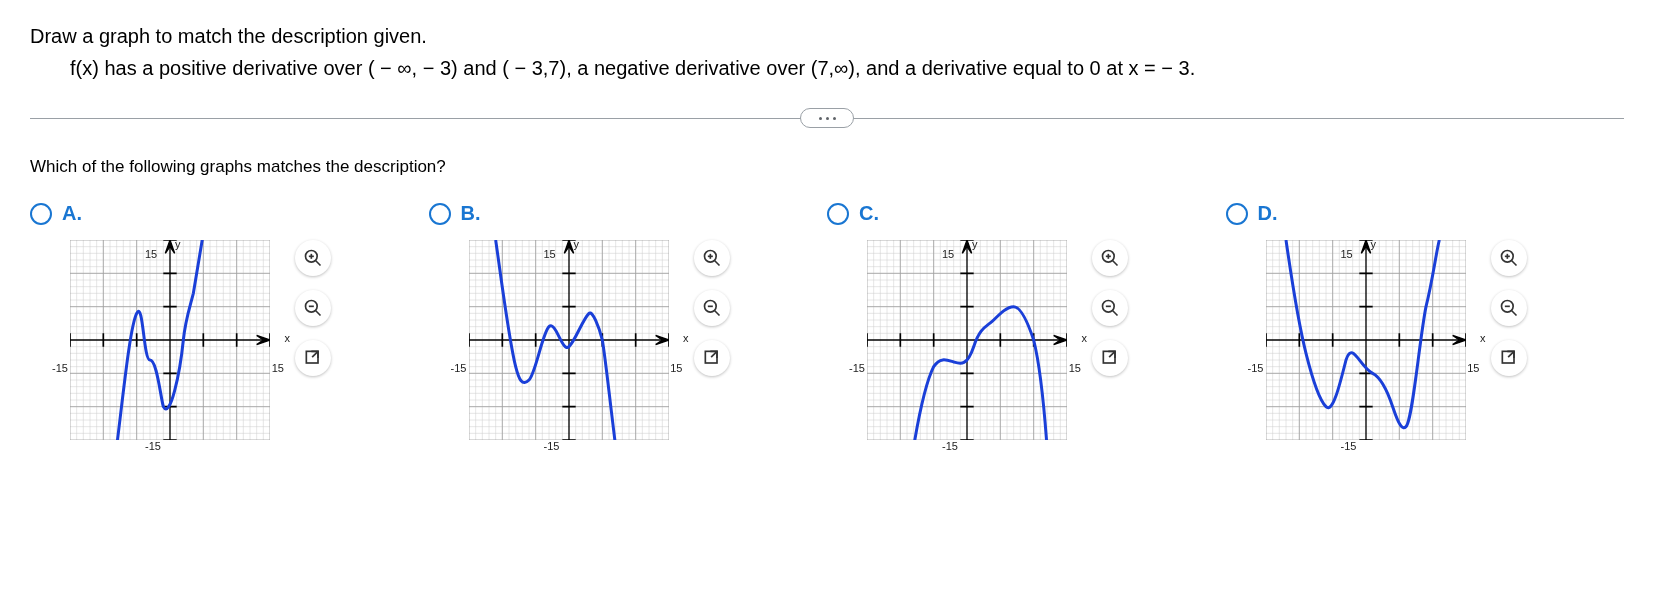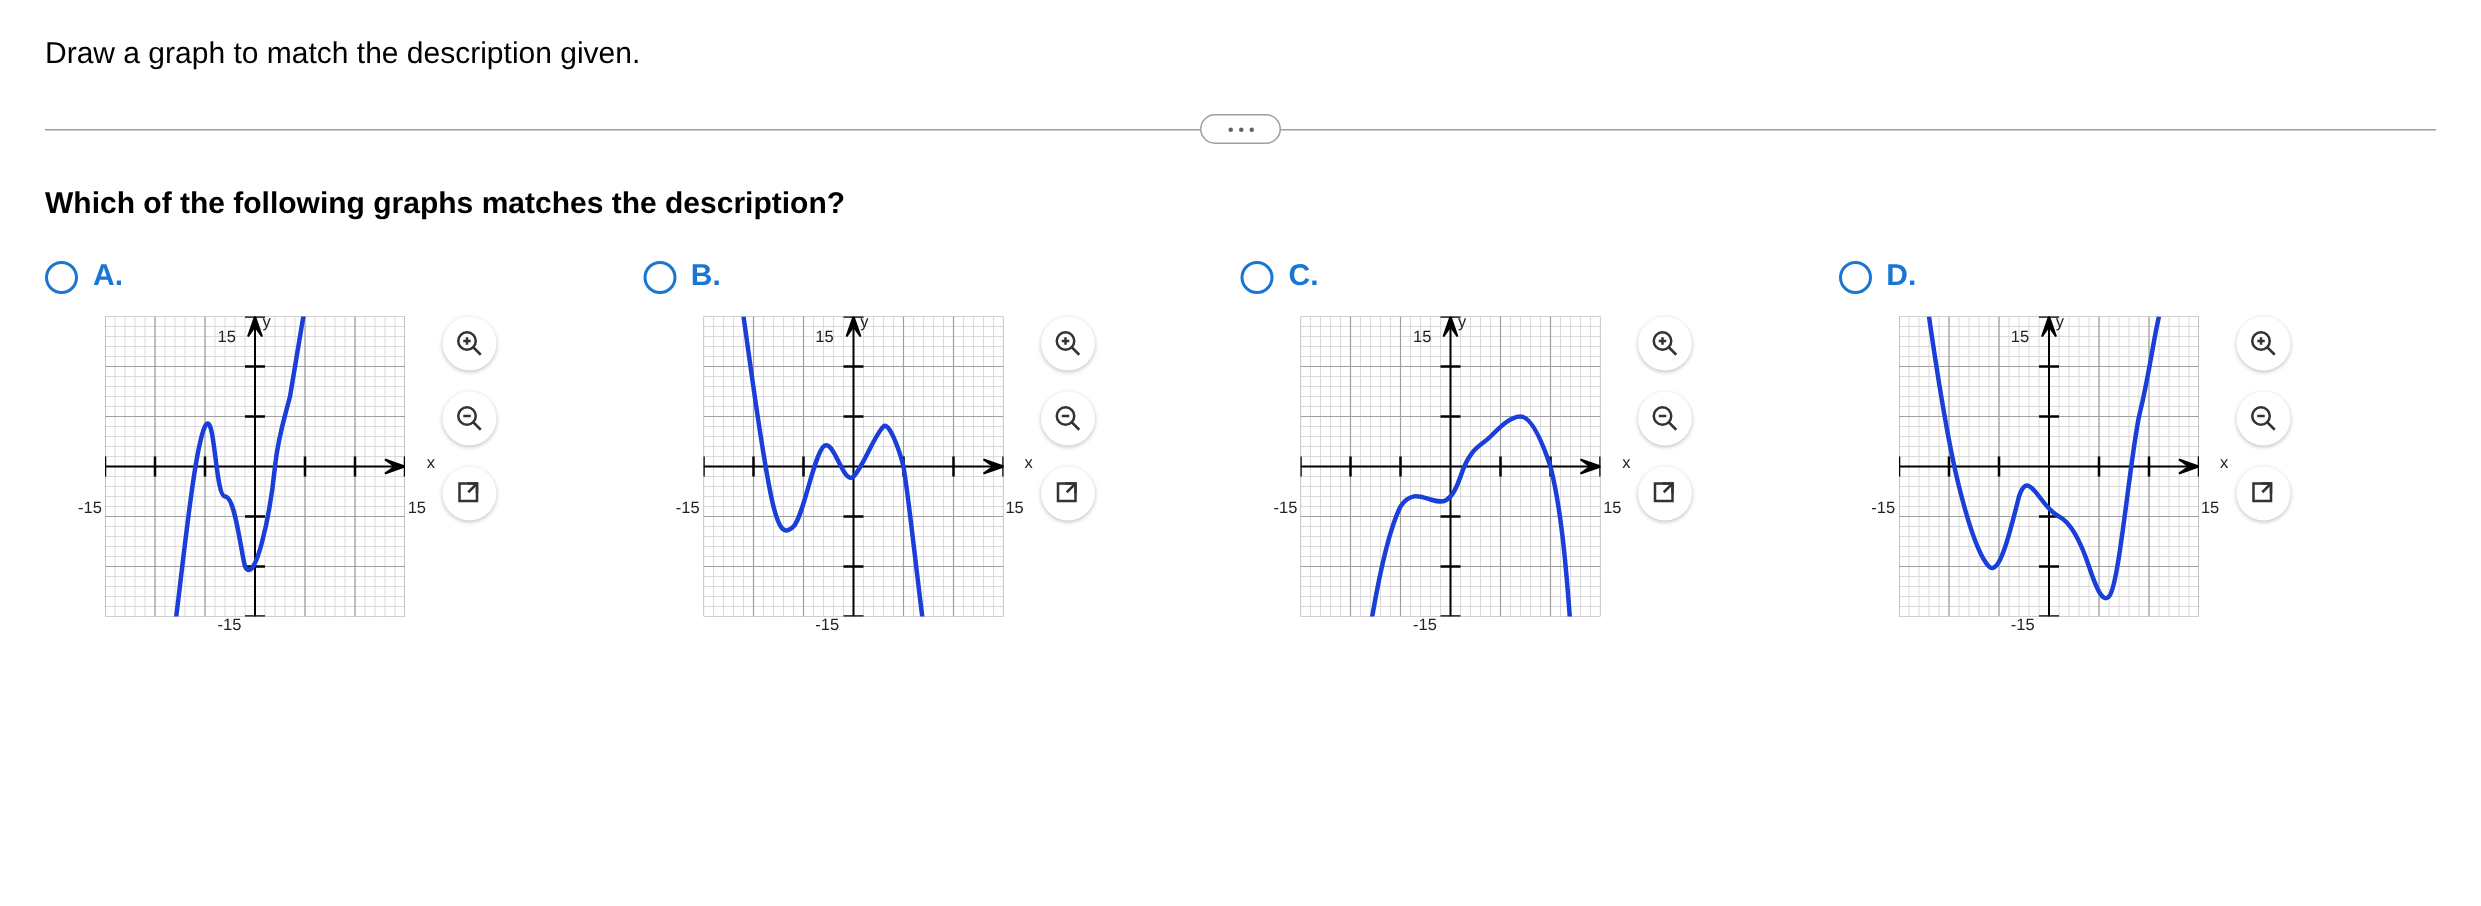--- a/index.html
+++ b/index.html
@@ -46,23 +46,22 @@
     gap: 4px;
     cursor: pointer;
   }
   .dots-pill span {
     width: 3px;
     height: 3px;
     background: #5f6368;
     border-radius: 50%;
   }
   .subq {
-    font-size: 20px;
+    font-size: 17px;
     margin-bottom: 25px;
-    font-weight: bold;
   }
   .options-row {
     display: flex;
     justify-content: space-between;
     gap: 0;
   }
   .option {
     display: flex;
     flex-direction: column;
     flex: 1;
@@ -130,20 +129,21 @@
     justify-content: center;
     cursor: pointer;
   }
   .tool-btn svg { width: 20px; height: 20px; }
 </style>
 </head>
 <body>
 
 <div class="question-block">
   <div class="q-text">Draw a graph to match the description given.</div>
+  <div class="q-text indent">f(x) has a positive derivative over ( − ∞, − 3) and ( − 3,7), a negative derivative over (7,∞), and a derivative equal to 0 at x = − 3.</div>
 </div>
 
 <div class="divider-row">
   <div class="divider-line"></div>
   <div class="dots-pill">
       <span></span>
       <span></span>
       <span></span>
     </div>
 </div>

